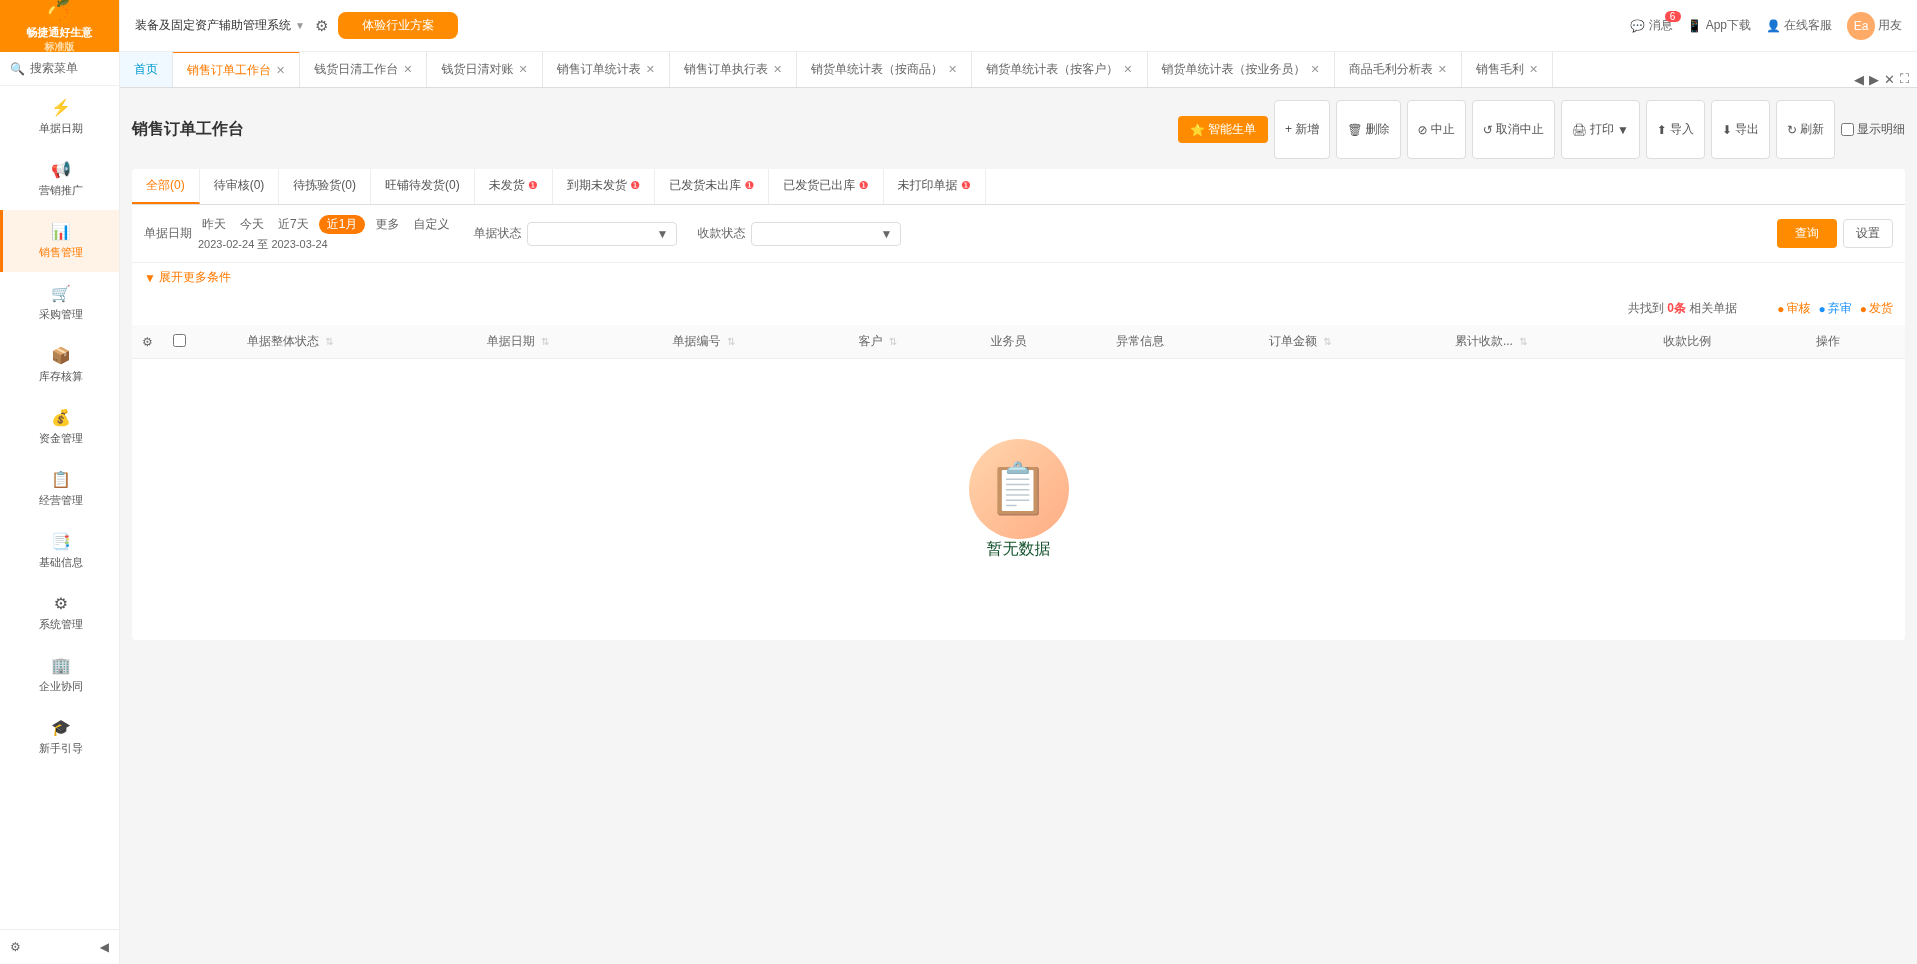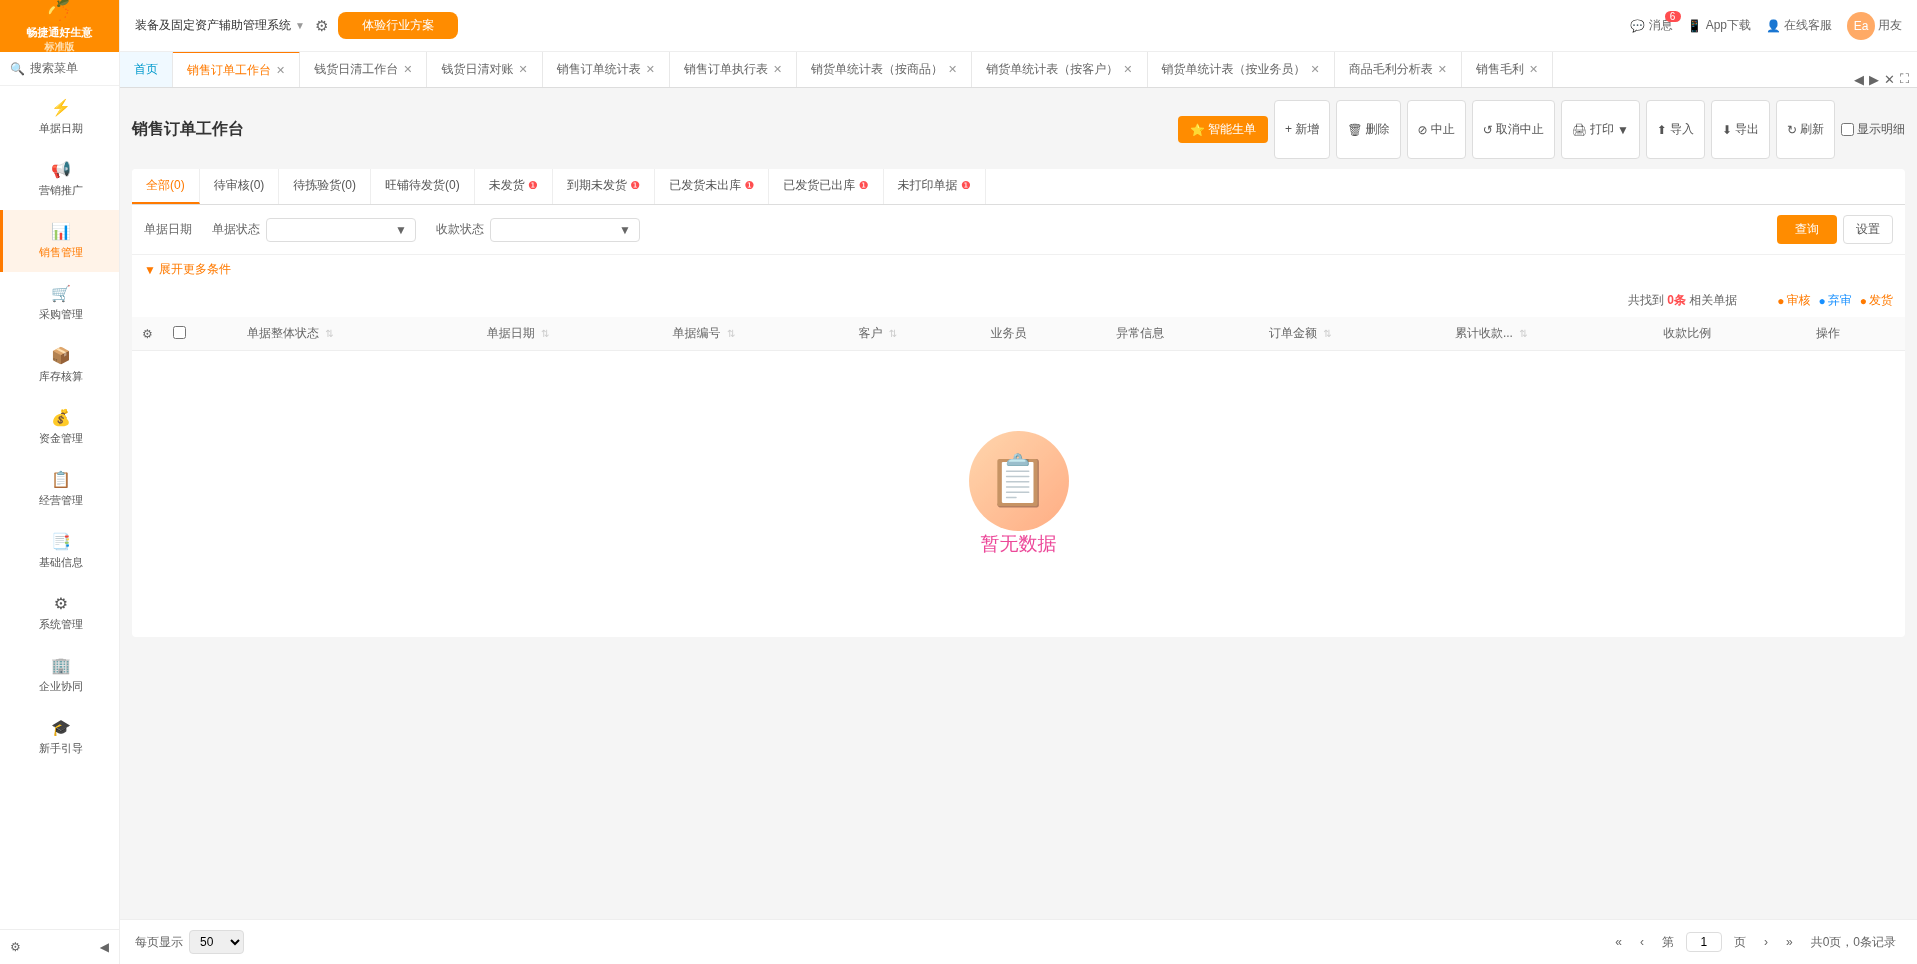--- a/index.html
+++ b/index.html
@@ -76,21 +76,21 @@
     .table-op-btn.blue { color: #1890ff; }
 
     table { width: 100%; border-collapse: collapse; }
     table thead tr { background: #fafafa; }
     table th { padding: 8px 10px; text-align: left; color: #666; font-weight: normal; border-bottom: 1px solid #eee; white-space: nowrap; font-size: 12px; }
     table th .sort { color: #ccc; margin-left: 3px; font-size: 10px; }
     .th-checkbox { width: 30px; }
 
     
     .empty-state { display: flex; flex-direction: column; align-items: center; justify-content: center; padding: 80px 0; }
-    .empty-text { color: #ec4899; font-size: 19px; }
+    .empty-text { color: #14532d; font-size: 16px; }
 
     
     .pagination-bar { display: flex; align-items: center; justify-content: space-between; padding: 10px 15px; background: #fff; border-top: 1px solid #eee; }
     .page-size-select { display: flex; align-items: center; gap: 6px; color: #666; }
     .page-size-select select { border: 1px solid #ddd; border-radius: 4px; padding: 3px 6px; }
     .page-nav { display: flex; align-items: center; gap: 6px; color: #666; }
     .page-nav span { cursor: pointer; padding: 2px 6px; }
     .page-input { border: 1px solid #ddd; border-radius: 4px; width: 36px; text-align: center; padding: 2px; }
     .page-total { color: #666; }
 
@@ -330,20 +330,31 @@
       </div>
       <div class="subtab">
         <span>未打印单据</span>
         <span class="count-red">❶</span>
       </div>
     </div>
 
     <div class="filter-bar">
       <div class="filter-group">
         <span class="filter-label">单据日期</span>
+        <div class="filter-date-row">
+          <div class="date-quick">
+            <span class="date-quick-btn">昨天</span>
+            <span class="date-quick-btn">今天</span>
+            <span class="date-quick-btn">近7天</span>
+            <span class="date-quick-btn active">近1月</span>
+            <span class="date-quick-btn">更多</span>
+            <span class="date-quick-btn">自定义</span>
+          </div>
+          <div class="date-range">2023-02-24 至 2023-03-24</div>
+        </div>
       </div>
       <div class="filter-group">
         <span class="filter-label">单据状态</span>
         <div class="filter-select" style="min-width:150px;">
           <span></span>
           <span>▼</span>
         </div>
       </div>
       <div class="filter-group">
         <span class="filter-label">收款状态</span>
@@ -436,34 +447,14 @@
         </tbody>
       </table>
 
       <div class="empty-state">
         <div style="width:100px;height:100px;background:linear-gradient(135deg,#ffcc99,#ff9966);border-radius:50%;display:flex;align-items:center;justify-content:center;font-size:50px;color:#fff;opacity:0.8;">📋</div>
         <span class="empty-text">暂无数据</span>
       </div>
     </div>
   </div>
 
-  <div class="pagination-bar">
-    <div class="page-size-select">
-      <span>每页显示</span>
-      <select>
-        <option>20</option>
-        <option selected="">50</option>
-        <option>100</option>
-      </select>
-    </div>
-    <div class="page-nav">
-      <span>«</span>
-      <span>‹</span>
-      <span>第</span>
-      <input type="text" class="page-input" value="1" style="">
-      <span>页</span>
-      <span>›</span>
-      <span>»</span>
-      <span class="page-total">共0页，0条记录</span>
-    </div>
-  </div>
 
 </div>
 
 </body></html>

